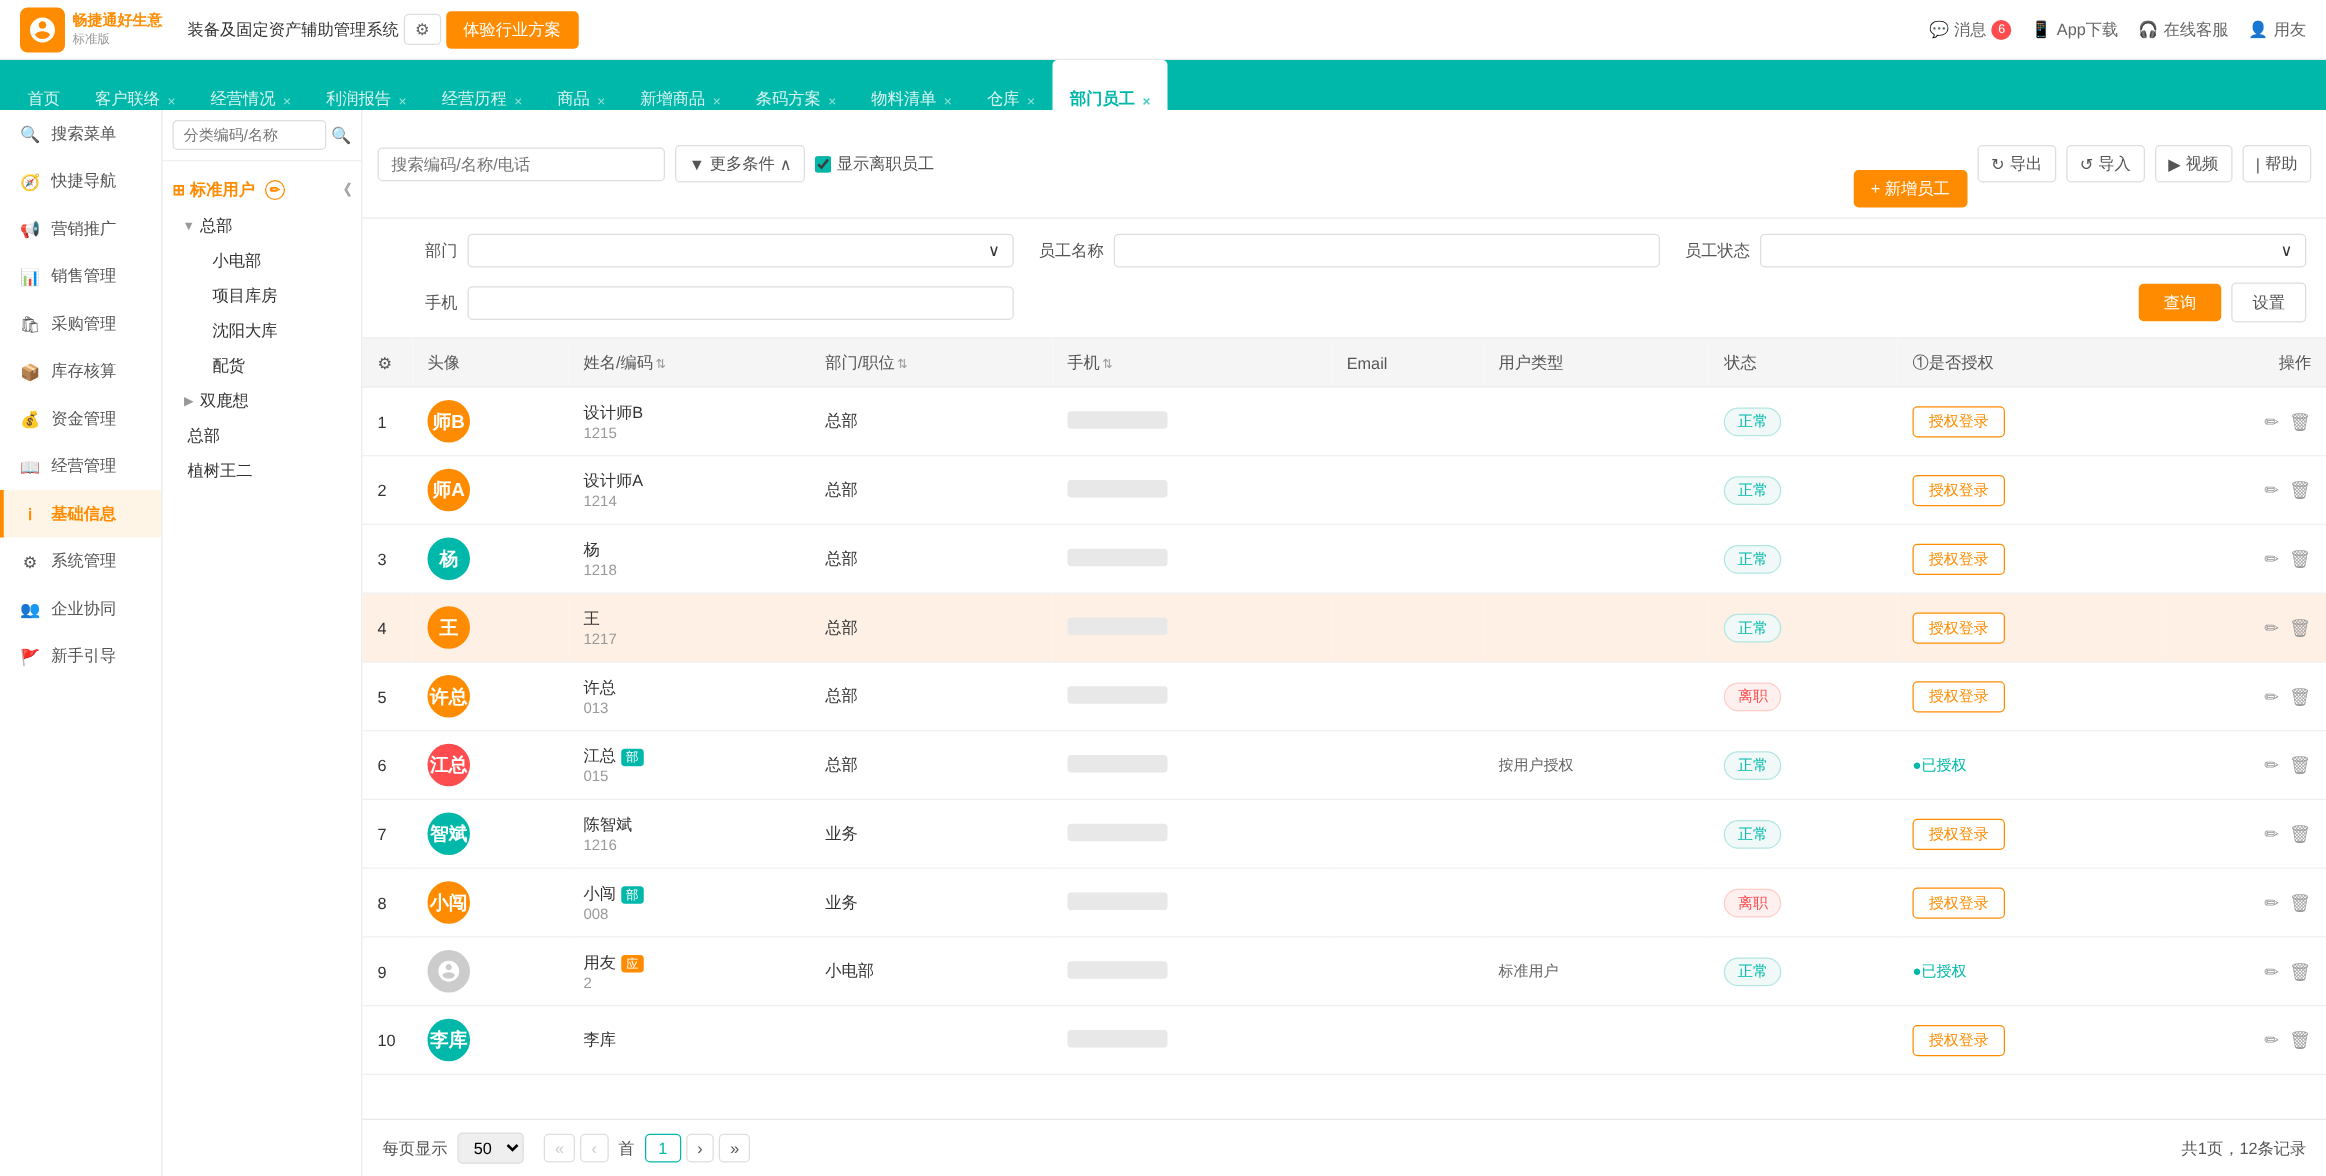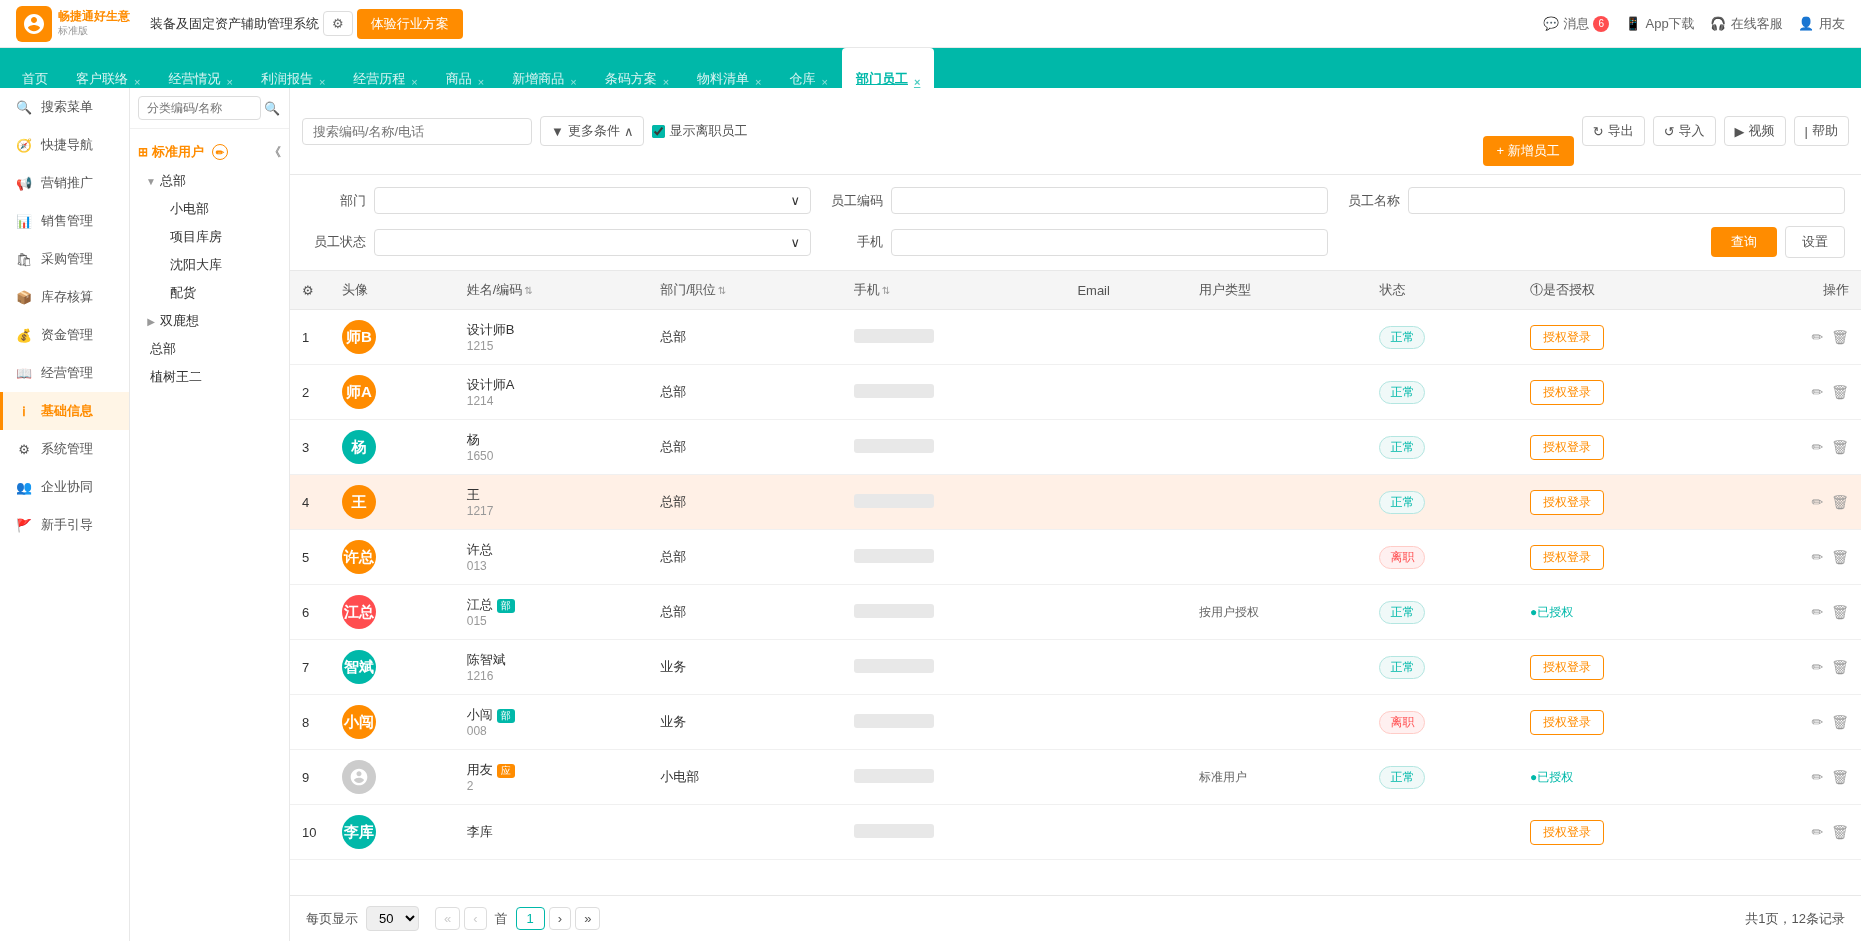--- a/index.html
+++ b/index.html
@@ -43,21 +43,21 @@
       padding: 0 14px;
       height: 40px;
       display: flex;
       align-items: flex-end;
       cursor: pointer;
       font-size: 13px;
       white-space: nowrap;
       gap: 4px;
       border-radius: 4px 4px 0 0;
     }
-    .nav-tab.active { background: #fff; color: #00b8a9; font-weight: bold; text-decoration: underline; }
+    .nav-tab.active { background: #fff; color: #00b8a9; font-weight: bold; }
     .nav-tab .close-x { font-size: 11px; opacity: 0.7; margin-left: 2px; }
 
     
     .main-layout { display: flex; height: calc(100vh - 88px); }
 
     
     .sidebar {
       width: 130px;
       background: #fff;
       border-right: 1px solid #e8e8e8;
@@ -451,24 +451,20 @@
 
       <div class="advanced-filter">
         <div class="filter-row">
           <span class="filter-label">部门</span>
           <div class="filter-select">
             <span></span>
             <span>∨</span>
           </div>
         </div>
         <div class="filter-row">
-          <span class="filter-label">员工编码</span>
-          <input class="filter-input" type="text" style="">
-        </div>
-        <div class="filter-row">
           <span class="filter-label">员工名称</span>
           <input class="filter-input" type="text" style="">
         </div>
         <div class="filter-row">
           <span class="filter-label">员工状态</span>
           <div class="filter-select">
             <span></span>
             <span>∨</span>
           </div>
         </div>
@@ -543,21 +539,21 @@
       </div>
                 </td>
               </tr>
               <tr>
                 <td>3</td>
                 <td>
                   <div class="avatar" style="background:#00b8a9">杨</div>
                 </td>
                 <td>
                   <div>杨</div>
-                  <div style="color:#999;font-size:12px">1650</div>
+                  <div style="color:#999;font-size:12px">1218</div>
                 </td>
                 <td>总部</td>
                 <td><span class="phone-blur"></span></td>
                 <td></td>
                 <td><span class="user-type-badge"></span></td>
                 <td><span class="status-badge status-normal">正常</span></td>
                 <td><button class="btn-auth">授权登录</button></td>
                 <td style="text-align: right;">
       <div class="action-btns" style="justify-content:flex-end">
         <span class="action-btn">✏</span>

